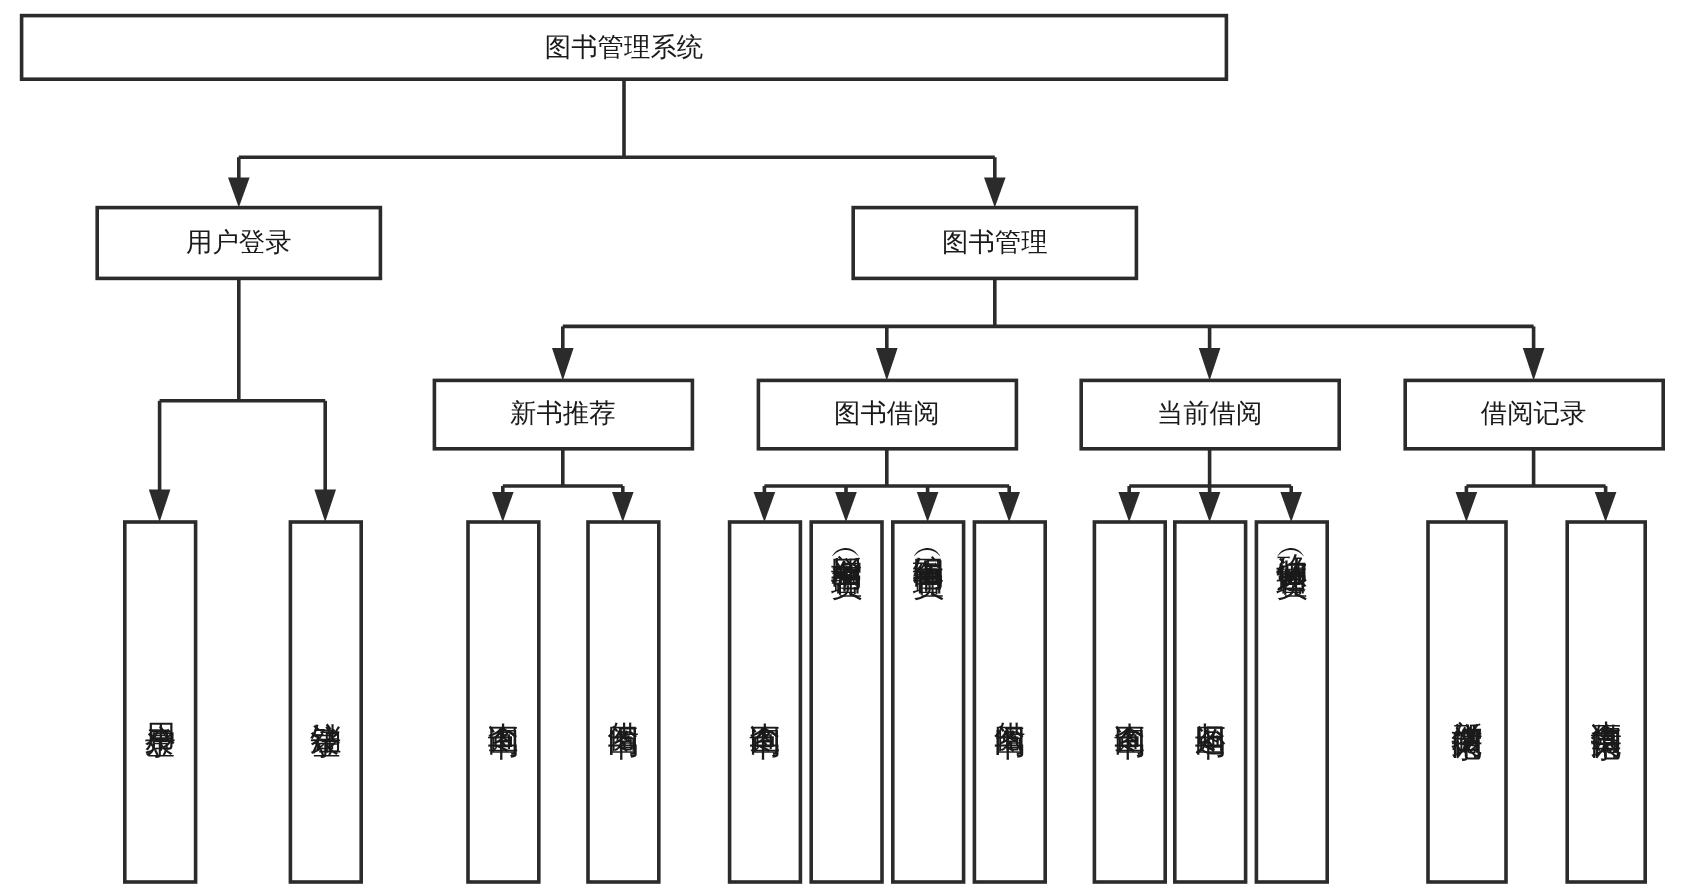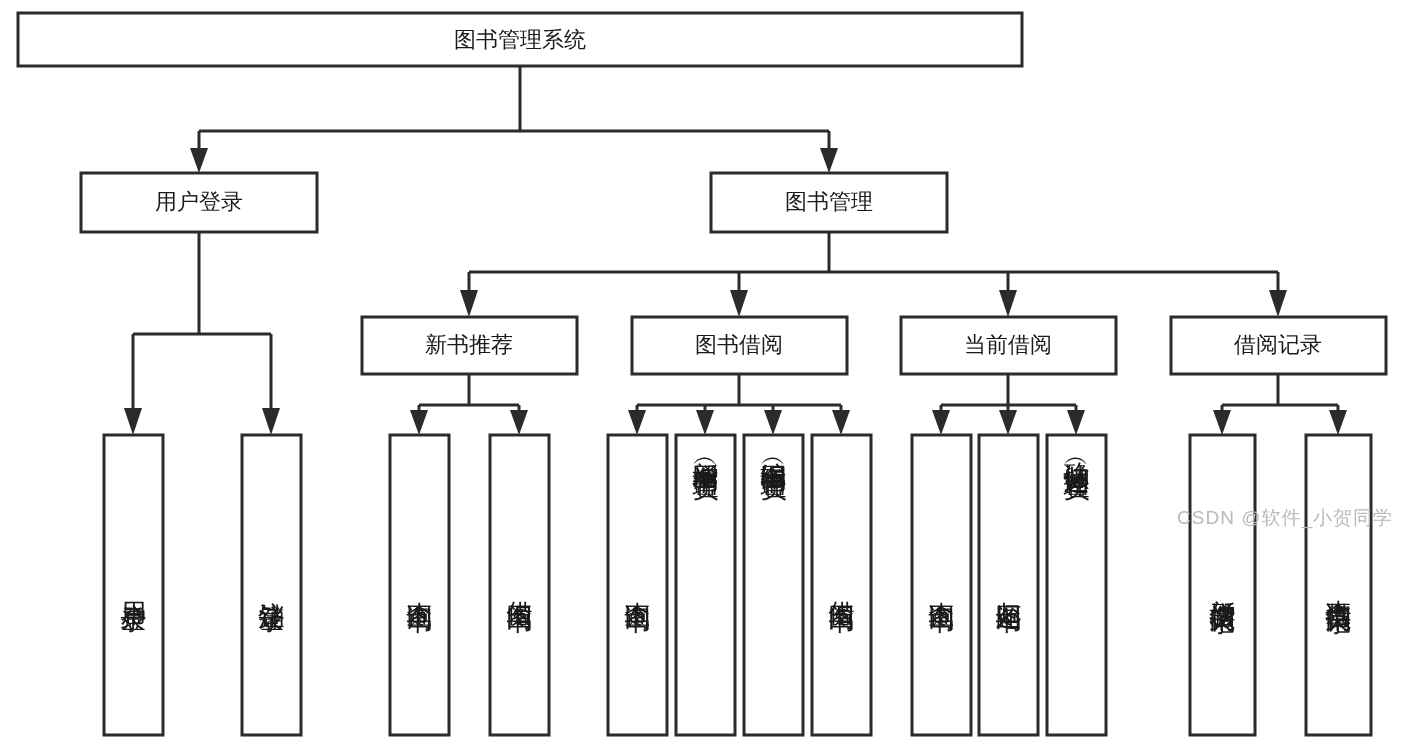--- a/index.html
+++ b/index.html
@@ -239,15 +239,14 @@
     <span class="leaf-label" style="padding-top:6px;">确认归还（管理员）</span>
   </div>
 
   <div class="leaf-label-wrap" style="left:1190px; top:435px; width:65px; height:300px;">
     <span class="leaf-label">新增借阅记录</span>
   </div>
   <div class="leaf-label-wrap" style="left:1306px; top:435px; width:65px; height:300px;">
     <span class="leaf-label">查询借阅记录</span>
   </div>
 
-  <div class="watermark">CSDN @软件_小贺同学</div>
 
 </div>
 
 </body></html>

